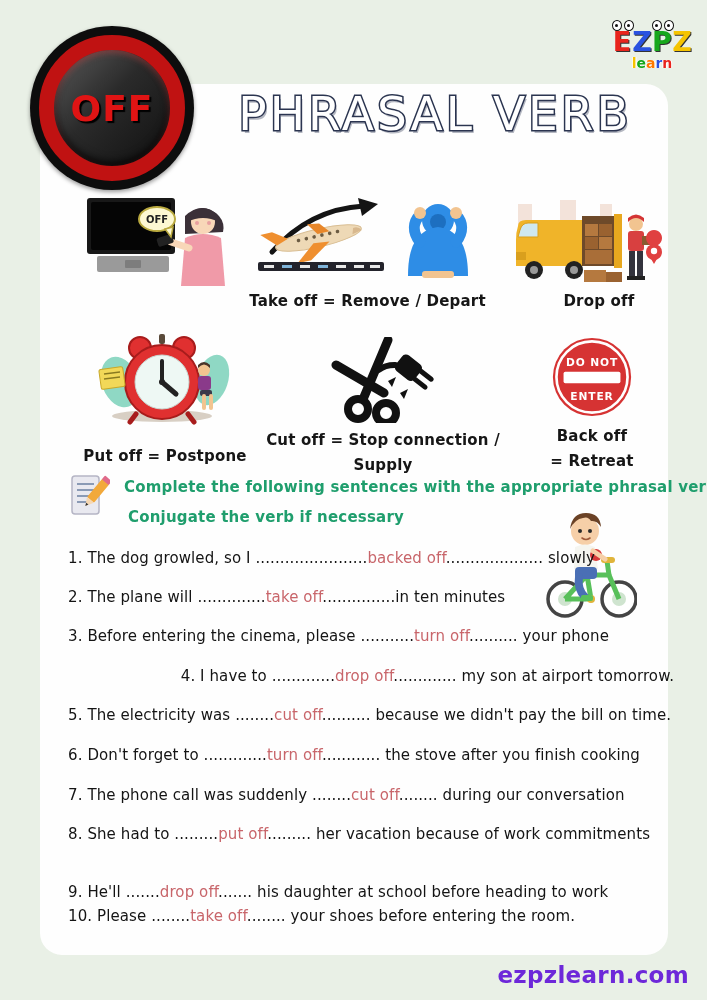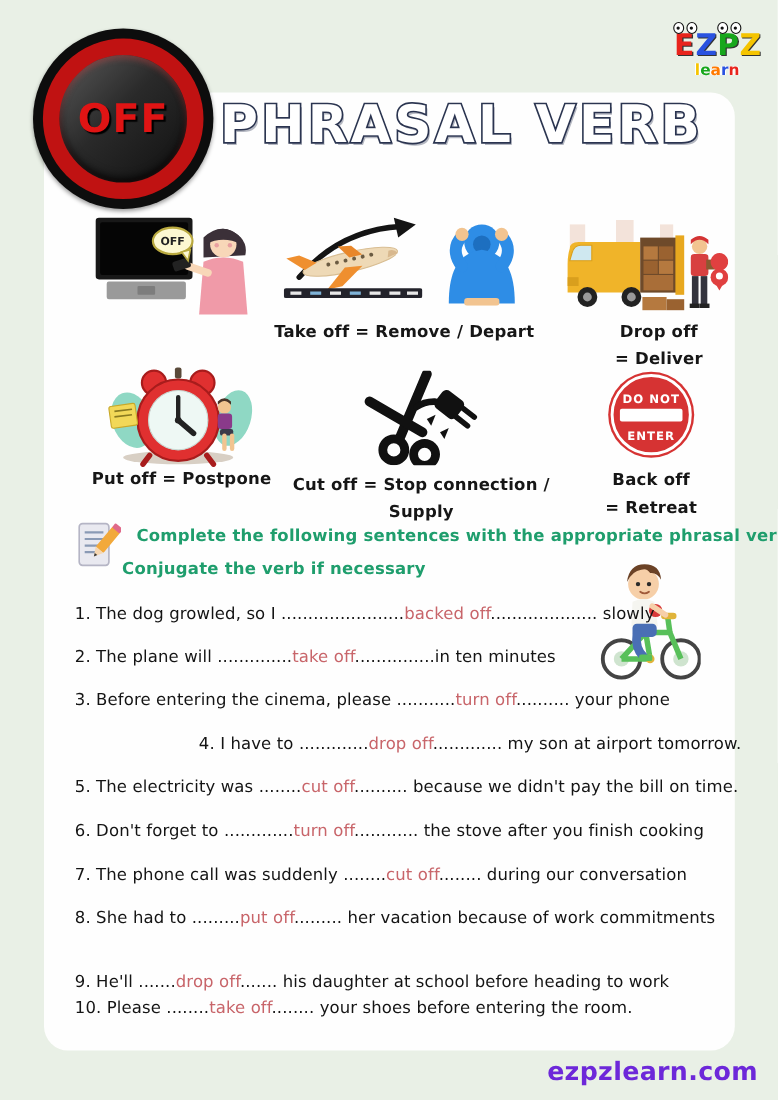--- a/index.html
+++ b/index.html
@@ -29,22 +29,22 @@
   .logo-main span{font-size:27px;font-weight:900;display:inline-block;width:20px;
     text-shadow:1px 1px 0 #333;}
   .logo-sub span{font-size:14px;font-weight:900;display:inline-block;
     text-shadow:1px 0 0 #fff,-1px 0 0 #fff;}
   .eyes{position:absolute;top:-8px;display:flex;gap:2px;}
   .eyes.e1{left:2px;} .eyes.e2{left:42px;}
   .eye{width:8px;height:9px;border-radius:50%;background:#fff;border:1.5px solid #111;position:relative;}
   .eye:after{content:"";position:absolute;left:2px;top:2.5px;width:3px;height:3px;border-radius:50%;background:#111;}
 
   
-  .title{left:200px;top:86px;width:470px;
-    font-size:47px;font-weight:700;letter-spacing:3px;color:#ffffff;
+  .title{left:200px;top:86px;width:470px;text-align:center;
+    font-size:47px;font-weight:400;letter-spacing:3px;color:#ffffff;
     -webkit-text-stroke:3px #2b3550; paint-order:stroke fill;
     text-shadow:2px 3px 0 rgba(43,53,80,.35);}
 
   
   .cap{font-size:15px;font-weight:600;color:#161616;line-height:25px;letter-spacing:.2px;}
   .cap.center{text-align:center;}
 
   
   .instr{font-size:15px;font-weight:600;color:#1f9e6d;letter-spacing:.2px;white-space:nowrap;}
 
@@ -186,21 +186,20 @@
   <circle cx="154" cy="61" r="3.2" fill="#fff"></circle>
 </svg>
 
 <div class="abs cap" style="left:88px;top:283px;width:175px;">
 </div>
 <div class="abs cap center" style="left:245px;top:289px;width:245px;">
   <div>Take off = Remove / Depart</div>
 </div>
 <div class="abs cap center" style="left:540px;top:289px;width:118px;">
   <div>Drop off</div>
-  <div>= Deliver</div>
 </div>
 
 <svg class="abs" style="left:92px;top:332px;" width="146" height="94" viewBox="0 0 146 94">
   <ellipse cx="28" cy="50" rx="18" ry="26" fill="#8fd8c4" transform="rotate(-20 28 50)"></ellipse>
   <ellipse cx="120" cy="48" rx="16" ry="26" fill="#8fd8c4" transform="rotate(18 120 48)"></ellipse>
   <ellipse cx="70" cy="84" rx="50" ry="6" fill="#d8cfc4"></ellipse>
 
   <circle cx="48" cy="16" r="11" fill="#e03030" stroke="#a81c1c" stroke-width="2"></circle>
   <circle cx="92" cy="16" r="11" fill="#e03030" stroke="#a81c1c" stroke-width="2"></circle>
   <rect x="67" y="2" width="6" height="10" rx="2" fill="#5a4a3a"></rect>
@@ -243,21 +242,21 @@
 </svg>
 
 <svg class="abs" style="left:552px;top:337px;" width="80" height="80" viewBox="0 0 90 90">
   <circle cx="45" cy="45" r="44" fill="#d63333"></circle>
   <circle cx="45" cy="45" r="40" fill="#d63333" stroke="#ffffff" stroke-width="3"></circle>
   <rect x="13" y="39" width="64" height="13" rx="2" fill="#ffffff"></rect>
   <text x="45" y="33" font-size="12" font-weight="bold" fill="#ffffff" text-anchor="middle" letter-spacing="1">DO NOT</text>
   <text x="45" y="71" font-size="12" font-weight="bold" fill="#ffffff" text-anchor="middle" letter-spacing="1">ENTER</text>
 </svg>
 
-<div class="abs cap center" style="left:80px;top:423px;width:170px;">
+<div class="abs cap center" style="left:80px;top:444px;width:170px;">
   <div>Put off = Postpone</div>
 </div>
 <div class="abs cap center" style="left:238px;top:428px;width:290px;">
   <div>Cut off = Stop connection / Supply</div>
 </div>
 <div class="abs cap center" style="left:538px;top:424px;width:108px;">
   <div>Back off</div>
   <div>= Retreat</div>
 </div>
 
@@ -268,21 +267,21 @@
   <line x1="9" y1="22" x2="26" y2="22" stroke="#8a9ab5" stroke-width="2"></line>
   <line x1="9" y1="28" x2="20" y2="28" stroke="#8a9ab5" stroke-width="2"></line>
   <g transform="rotate(40 28 20)">
     <rect x="23" y="4" width="9" height="24" rx="1" fill="#f2a93b"></rect>
     <polygon points="23,28 32,28 27.5,36" fill="#f6d7b2"></polygon>
     <polygon points="26,33 29,33 27.5,36" fill="#333"></polygon>
     <rect x="23" y="0" width="9" height="5" rx="1" fill="#e06a8a"></rect>
   </g>
 </svg>
 <div class="abs instr" style="left:124px;top:478px;">Complete the following sentences with the appropriate phrasal verb.</div>
-<div class="abs instr" style="left:111px;top:508px;">Conjugate the verb if necessary</div>
+<div class="abs instr" style="left:128px;top:508px;">Conjugate the verb if necessary</div>
 
 <svg class="abs" style="left:543px;top:503px;" width="94" height="118" viewBox="0 0 94 118">
   <circle cx="22" cy="96" r="17" fill="#fff" stroke="#444" stroke-width="3.5"></circle>
   <circle cx="76" cy="96" r="17" fill="#fff" stroke="#444" stroke-width="3.5"></circle>
   <circle cx="22" cy="96" r="7" fill="#cfe4cf"></circle>
   <circle cx="76" cy="96" r="7" fill="#cfe4cf"></circle>
   <path d="M22 96 L44 72 L66 72 L76 96 M44 72 L48 96 L22 96" fill="none" stroke="#58c05a" stroke-width="5" stroke-linejoin="round"></path>
   <line x1="66" y1="72" x2="64" y2="58" stroke="#58c05a" stroke-width="5"></line>
   <rect x="58" y="54" width="14" height="6" rx="3" fill="#e0b43a"></rect>
   <rect x="36" y="64" width="14" height="6" rx="3" fill="#e05050"></rect>

